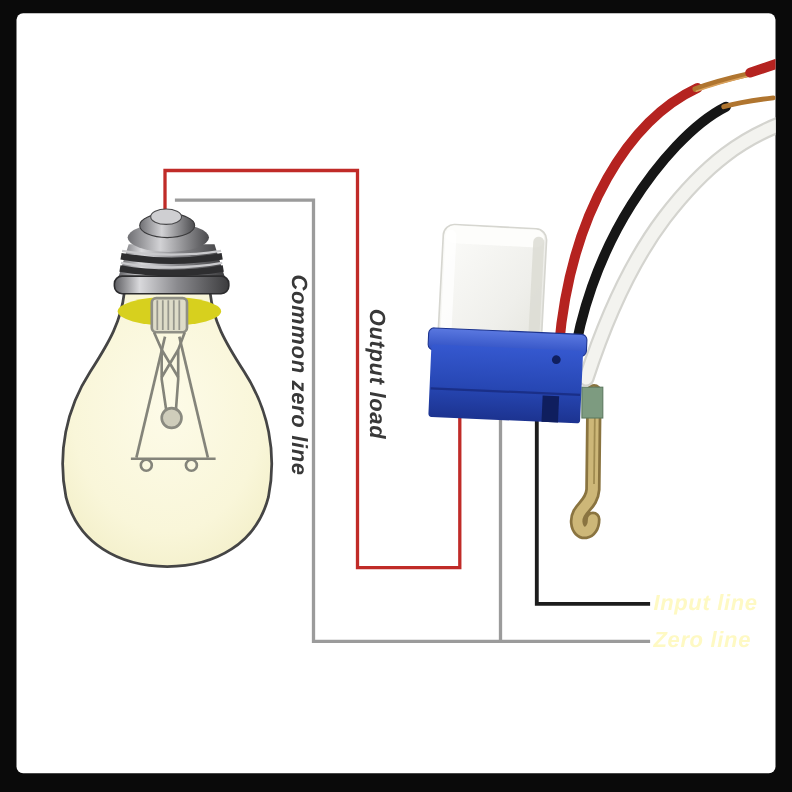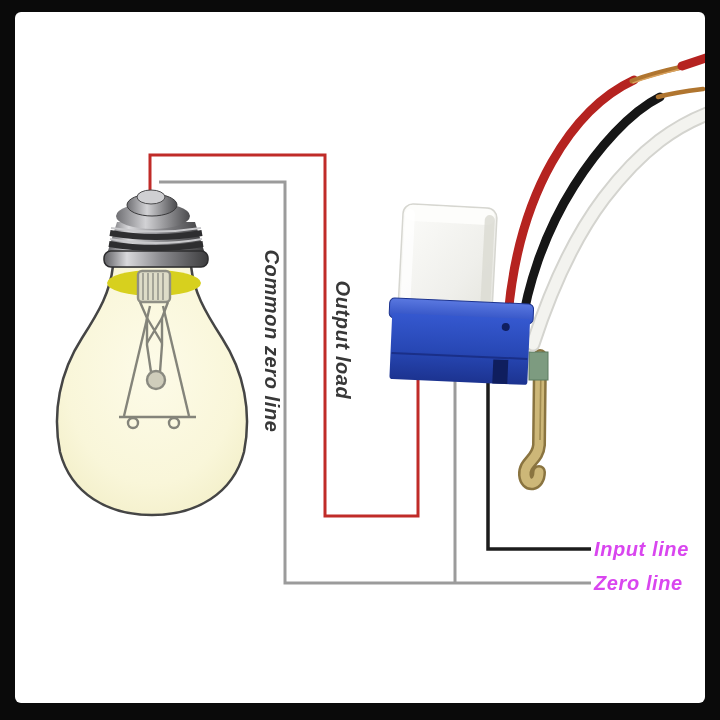--- a/index.html
+++ b/index.html
@@ -26,21 +26,21 @@
     letter-spacing:0.6px;
     white-space:nowrap;
     font-weight:bold;
   }
   .lbl-v{
     font-size:20px;
     transform:translate(-50%,-50%) rotate(90deg);
   }
   .lbl-h{
     font-size:20px;
-    color:#d946ef;
+    color:#fef9c3;
     transform:translate(0,-50%);
   }
   #lbl-common{left:271px;top:341px;}
   #lbl-output{left:342px;top:340px;}
   #lbl-input{left:594px;top:549px;}
   #lbl-zero{left:594px;top:583px;text-align:center;}
 </style>
 </head>
 <body>
 

